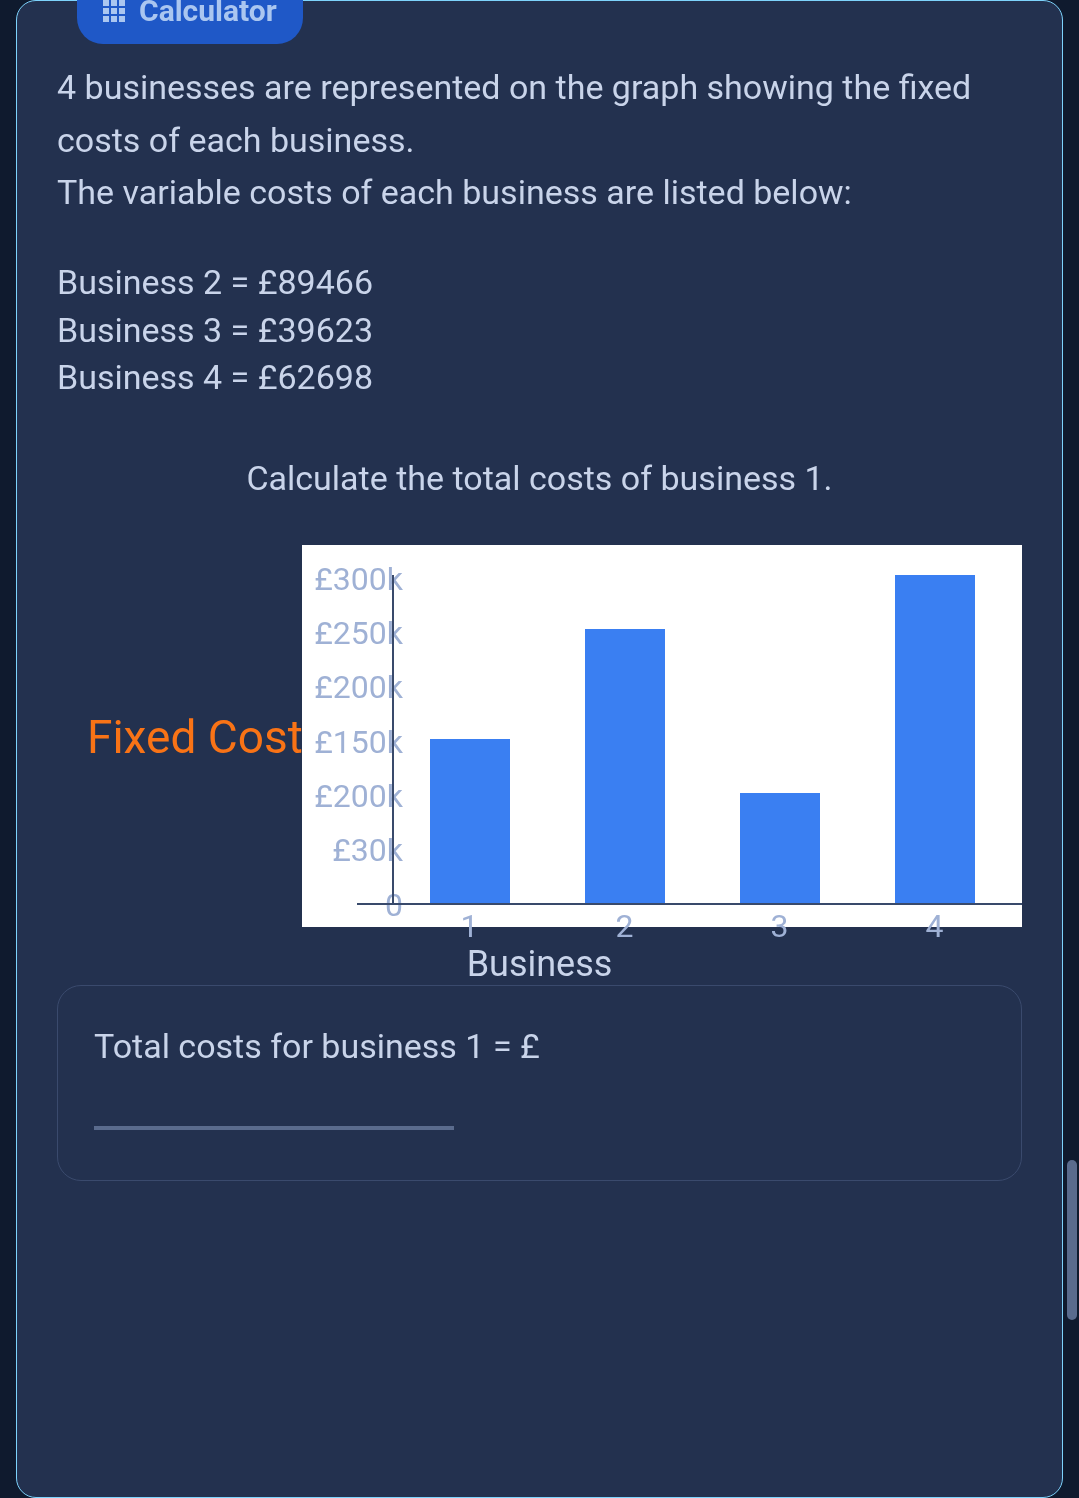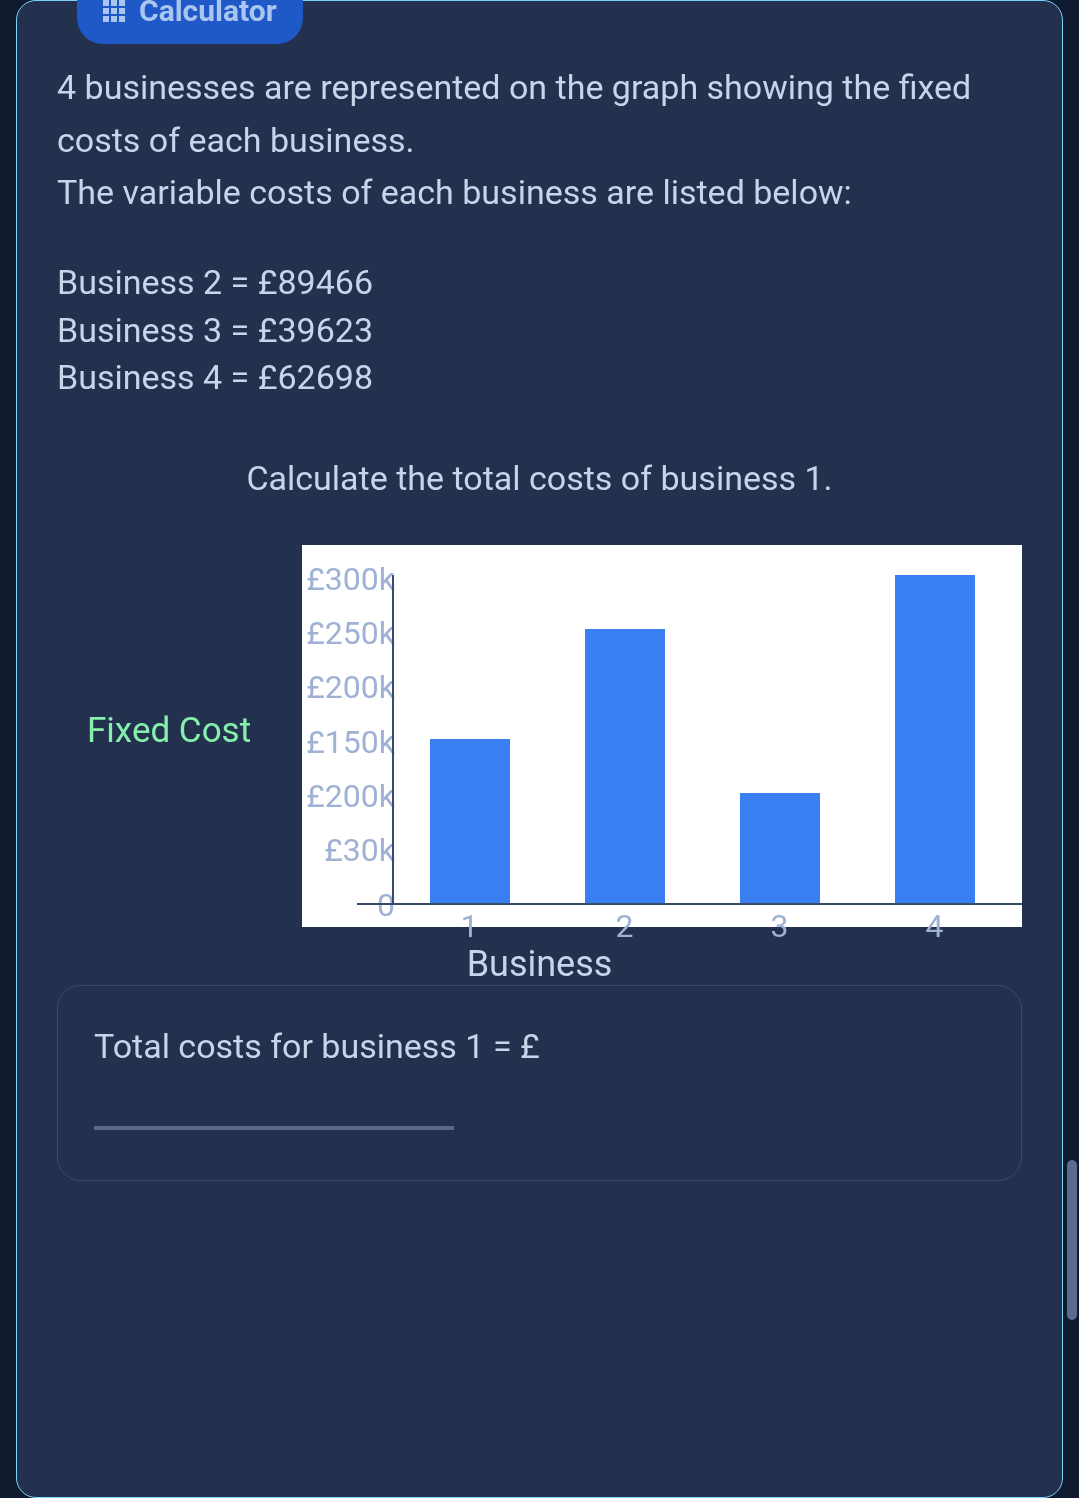--- a/index.html
+++ b/index.html
@@ -55,34 +55,34 @@
     height:400px;
     margin:0 40px 30px 40px;
   }
   .chart-bg{
     position:absolute;
     left:245px;top:0;right:0;bottom:18px;
     background:#ffffff;
   }
   .y-ticks{
     position:absolute;
-    left:8px;top:34px;bottom:40px;
+    left:16px;top:34px;bottom:40px;
     width:330px;
     text-align:right;
     color:#9fb1d5;
     font-size:32px;
     pointer-events:none;
   }
   .y-ticks div{
     position:absolute;right:0;transform:translateY(-50%);
   }
   .y-label{
     position:absolute;
     left:30px;top:165px;
-    color:#86efac;font-size:35px;
+    color:#f97316;font-size:46px;
     pointer-events:none;
     text-align:right;
   }
   .x-label{
     position:absolute;
     left:0;right:0;bottom:-40px;
     text-align:center;
     color:#c9d4ea;font-size:36px;
   }
   .axis-y{position:absolute;left:335px;top:30px;bottom:40px;width:2px;background:#394a6b;}

